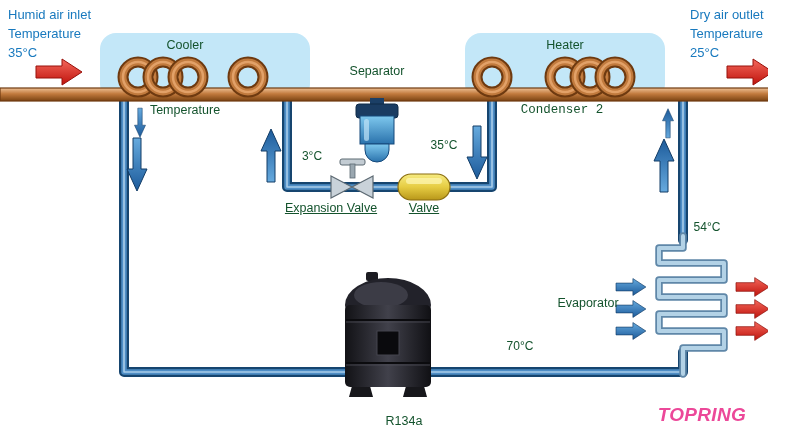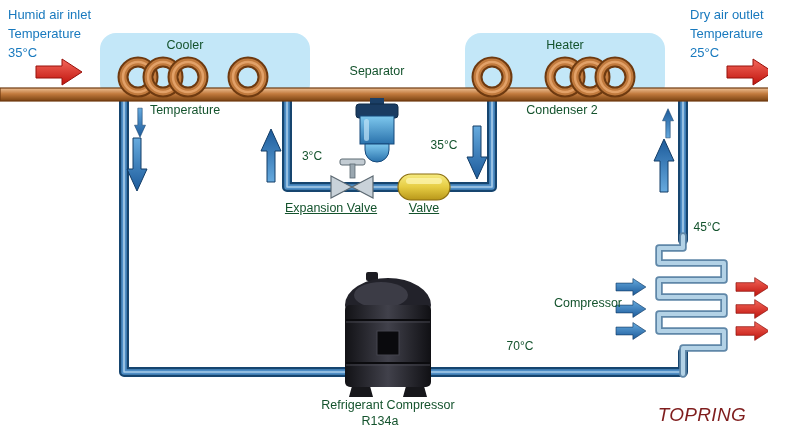--- a/index.html
+++ b/index.html
@@ -3,21 +3,21 @@
 <meta charset="utf-8">
 <style>
   * { margin:0; padding:0; box-sizing:border-box; }
   html,body { background:#ffffff; }
   body { font-family:"Liberation Sans", sans-serif; }
   .stage-wrap { position:relative; width:768px; height:442px; background:#ffffff; overflow:hidden; }
   svg.stage { position:absolute; left:0; top:0; }
   .lbl { position:absolute; transform:translateX(-50%); font-size:12.5px; color:#14532d; white-space:nowrap; }
   .temp { font-size:12px; }
   .text-block { position:absolute; color:#1879be; font-size:13px; line-height:19px; white-space:nowrap; }
-  .brand { position:absolute; color:#7f1d1d; font-size:19px; font-weight:400; font-style:italic; letter-spacing:0.3px; }
+  .brand { position:absolute; color:#ec4899; font-size:19px; font-weight:700; font-style:italic; letter-spacing:0.3px; }
 </style>
 </head>
 <body>
 
 <div class="stage-wrap">
 
   <svg class="stage" width="800" height="442" viewBox="0 0 800 442">
     <defs>
       <linearGradient id="copperGrad" x1="0" y1="0" x2="0" y2="1">
         <stop offset="0" stop-color="#eec094"></stop>
@@ -183,29 +183,28 @@
 
   <div class="text-block" style="left:690px; top:5px;">
     <div>Dry air outlet</div>
     <div>Temperature</div>
     <div>25°C</div>
   </div>
 
   <div class="lbl" style="left:185px; top:38px;">Cooler</div>
   <div class="lbl" style="left:185px; top:103px;">Temperature</div>
   <div class="lbl" style="left:565px; top:38px;">Heater</div>
-  <div class="lbl" style="left:562px; top:103px;">Condenser 2</div>
+  <div class="lbl" style="left:562px; top:103px;font-family:Liberation Mono, monospace;">Condenser 2</div>
   <div class="lbl" style="left:377px; top:64px;">Separator</div>
 
   <div class="lbl temp" style="left:312px; top:149px;">3°C</div>
   <div class="lbl temp" style="left:444px; top:138px;">35°C</div>
   <div class="lbl" style="left:331px; top:201px;text-decoration:underline;">Expansion Valve</div>
   <div class="lbl" style="left:424px; top:201px;text-decoration:underline;">Valve</div>
 
-  <div class="lbl temp" style="left:707px; top:220px;">45°C</div>
-  <div class="lbl" style="left:588px; top:296px;">Compressor</div>
+  <div class="lbl temp" style="left:707px; top:220px;">54°C</div>
+  <div class="lbl" style="left:588px; top:296px;">Evaporator</div>
 
   <div class="lbl temp" style="left:520px; top:339px;">70°C</div>
-  <div class="lbl" style="left:388px; top:398px;">Refrigerant Compressor</div>
-  <div class="lbl" style="left:380px; top:414px;text-align:center;">R134a</div>
+  <div class="lbl" style="left:404px; top:414px;text-align:center;">R134a</div>
 
   <div class="brand" style="right:22px; top:404px;">TOPRING</div>
 </div>
 
 </body></html>

